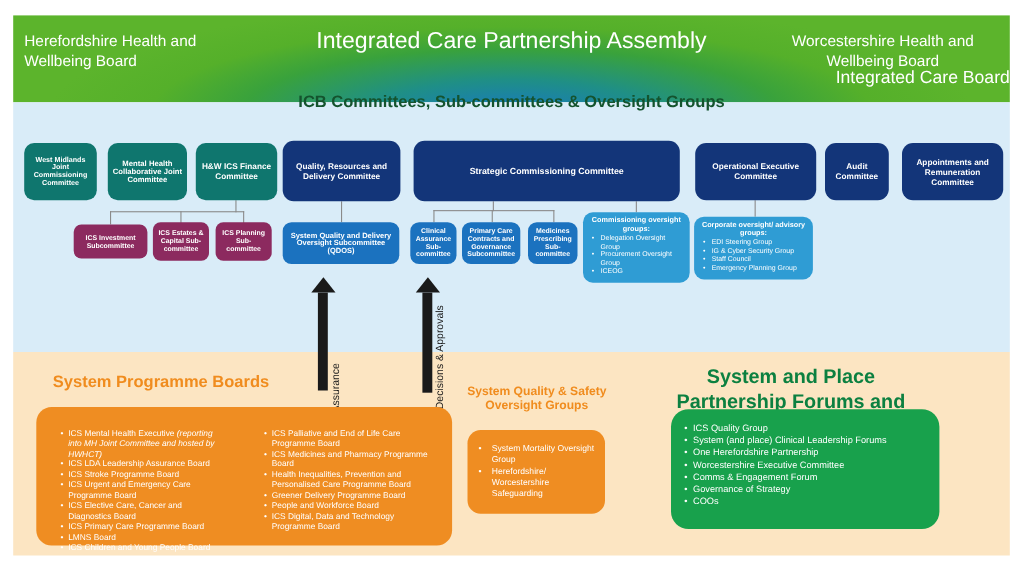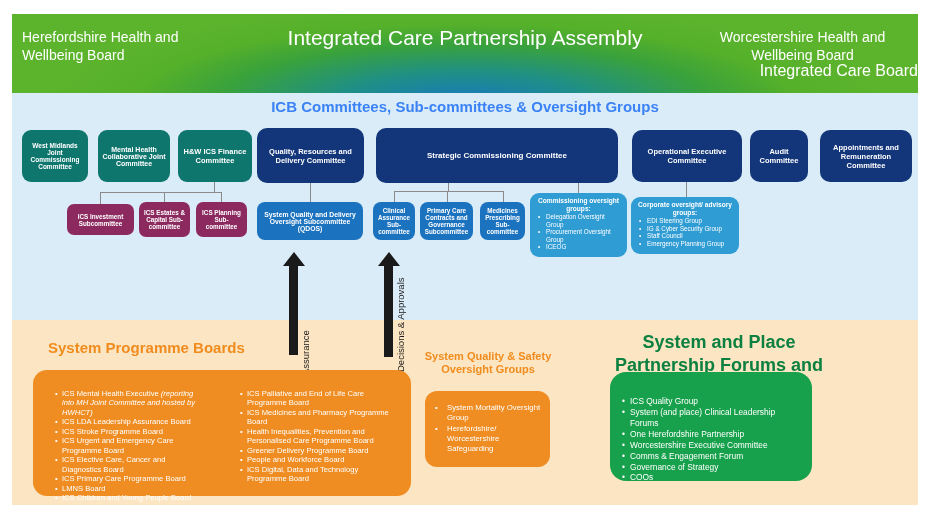--- a/index.html
+++ b/index.html
@@ -15,22 +15,22 @@
   .banner-right{position:absolute;right:8px;top:14px;width:215px;color:#fff;
     font-size:14px;line-height:1.3;text-align:center;}
   .banner-title{position:absolute;left:0;right:0;top:12px;text-align:center;color:#fff;
     font-size:21px;font-weight:400;}
   .banner-subtitle{position:absolute;left:0;right:0;top:48px;text-align:right;color:#fff;
     font-size:16px;}
 
   
   .band-blue{position:absolute;left:12px;top:93px;width:906px;height:227px;background:#d9ecf8;}
   .band-peach{position:absolute;left:12px;top:320px;width:906px;height:185px;background:#fce5c2;}
-  .icb-heading{position:absolute;left:12px;top:98px;width:906px;text-align:center;
-    color:#3b82f6;font-size:15px;font-weight:bold;}
+  .icb-heading{position:absolute;left:12px;top:84px;width:906px;text-align:center;
+    color:#14532d;font-size:15px;font-weight:bold;}
 
   
   .box{position:absolute;display:flex;align-items:center;justify-content:center;
     text-align:center;color:#fff;font-weight:bold;box-sizing:border-box;padding:2px 3px;}
   .magenta{background:#0f766e;border-radius:9px;}
   .maroon{background:#8c2a5f;border-radius:7px;}
   .navy{background:#133579;border-radius:10px;}
   .blue{background:#1b72bf;border-radius:8px;}
   .lblue{background:#2f9cd4;border-radius:9px;}
 
@@ -103,22 +103,22 @@
   .h-qs{position:absolute;left:418px;top:350px;width:140px;text-align:center;
     color:#f08c1e;font-size:11px;font-weight:bold;line-height:1.2;}
   .box-qs{position:absolute;left:425px;top:391px;width:125px;height:76px;background:#ef8d22;
     border-radius:12px;box-sizing:border-box;padding:12px 6px;}
   .box-qs ul{margin:0;padding:0 0 0 4px;list-style:none;color:#fff;font-size:7.8px;line-height:1.25;}
   .box-qs li{position:relative;padding-left:12px;margin-bottom:2px;}
   .box-qs li::before{content:"\2022";position:absolute;left:0;}
 
   .h-sp{position:absolute;left:600px;top:331px;width:238px;text-align:center;
     color:#0c8040;font-size:18px;font-weight:bold;line-height:1.25;}
-  .box-sp{position:absolute;left:610px;top:372px;width:202px;height:109px;background:#18a14c;
-    border-radius:16px;box-sizing:border-box;padding:24px 8px;}
+  .box-sp{position:absolute;left:610px;top:372px;width:244px;height:109px;background:#18a14c;
+    border-radius:16px;box-sizing:border-box;padding:12px 8px;}
   .box-sp ul{margin:0;padding:0 0 0 4px;list-style:none;color:#fff;font-size:8.4px;line-height:1.3;}
   .box-sp li{position:relative;padding-left:8px;}
   .box-sp li::before{content:"\2022";position:absolute;left:0;}
 </style>
 </head>
 <body>
 
 <div class="page">
 
   <div class="banner">

